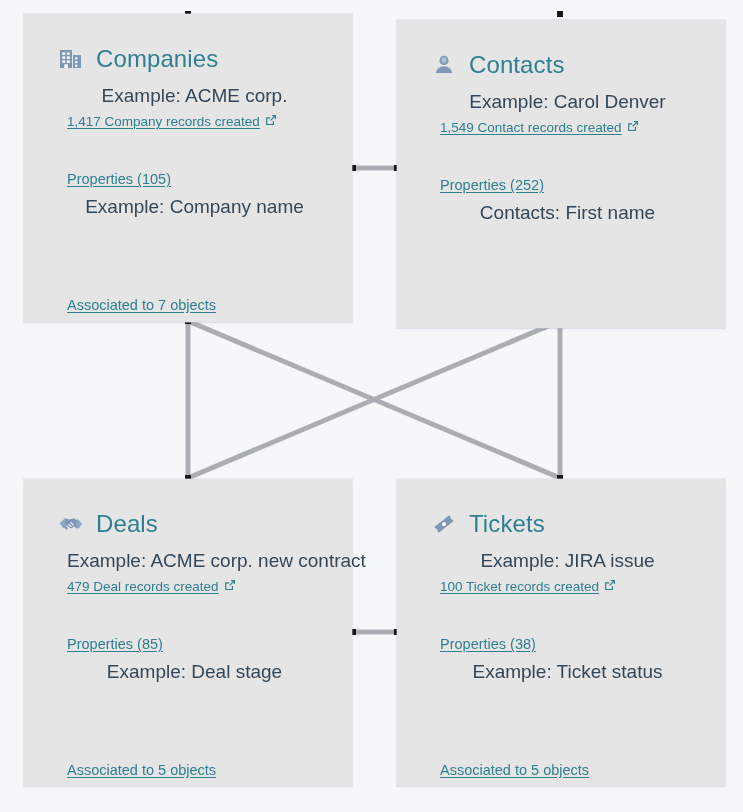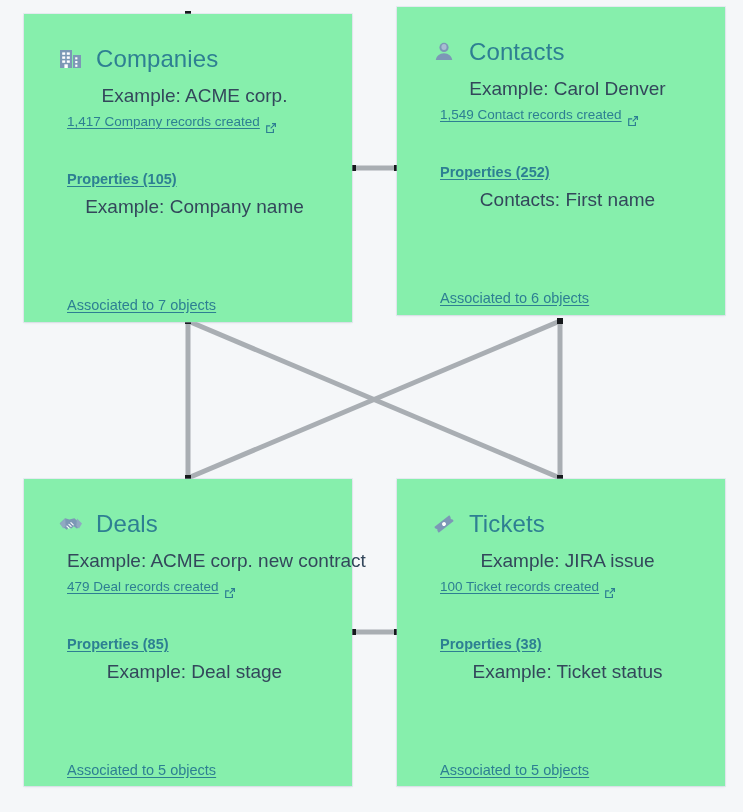--- a/index.html
+++ b/index.html
@@ -27,21 +27,21 @@
     left: 0; top: 0;
     width: 743px;
     height: 812px;
     pointer-events: none;
     z-index: 1;
   }
 
   
   .card {
     position: absolute;
-    background: #86efac;
+    background: #e5e5e5;
     box-sizing: border-box;
     box-shadow: 0 1px 2px rgba(90,110,130,0.12),
                 0 0 0 1px rgba(203,214,226,0.35);
     z-index: 2;
   }
   .card-inner {
     padding: 32px 30px 30px 34px;
   }
 
   .card-head {
@@ -71,21 +71,21 @@
   .example {
     font-size: 19px;
     line-height: 20px;
     color: #33475b;
     margin: 0 0 6px 0;
     white-space: nowrap;
     text-align: center;
   }
   a.link {
     display: inline-flex;
-    align-items: flex-end;
+    align-items: flex-start;
     gap: 5px;
     font-size: 13.5px;
     line-height: 20px;
     color: #2d7f92;
     text-decoration: underline;
     text-underline-offset: 2px;
     white-space: nowrap;
     cursor: pointer;
   }
   a.link .ext {
@@ -100,36 +100,35 @@
 
   .prop-link {
     font-size: 14.5px;
     line-height: 20px;
     margin-bottom: 8px;
     display: inline-block;
     color: #2d7f92;
     text-decoration: underline;
     text-underline-offset: 2px;
     cursor: pointer;
-    font-weight: bold;
   }
   .assoc-link {
     font-size: 14.5px;
     line-height: 20px;
     display: inline-block;
     color: #2d7f92;
     text-decoration: underline;
     text-underline-offset: 2px;
     cursor: pointer;
     margin-top: 34px;
   }
 
   
   #card-companies { left: 24px;  top: 14px;  width: 328px; height: 308px; }
-  #card-contacts  { left: 397px; top: 7px;  width: 328px; height: 308px; }
+  #card-contacts  { left: 397px; top: 20px;  width: 328px; height: 308px; }
   #card-deals     { left: 24px;  top: 479px; width: 328px; height: 307px; }
   #card-tickets   { left: 397px; top: 479px; width: 328px; height: 307px; }
 </style>
 </head>
 <body>
 
 <div id="stage">
 
   <svg id="connectors" viewBox="0 0 743 812">
     <g stroke="#a9aeb3" stroke-width="5" stroke-linecap="butt">
@@ -225,21 +224,20 @@
             <svg viewBox="0 0 12 12" width="12" height="12" aria-hidden="true">
               <path d="M1.1 3.2h4.1v1.2H2.3v5.5h5.5V7h1.2v4H1.1z" fill="#2d7f92"></path>
               <path d="M7 1h4v4h-1.2V3.05L6.1 6.75l-.85-.85 3.7-3.7H7z" fill="#2d7f92"></path>
             </svg>
           </span>
         </a>
         <div class="spacer-1"></div>
         <a class="prop-link" href="#">Properties (252)</a>
         <p class="example">Contacts: First name</p>
         <div class="spacer-2"></div>
-        <a class="assoc-link" href="#">Associated to 6 objects</a>
       </div>
     </div>
   </div>
 
   <div class="card" id="card-deals">
     <div class="card-inner">
       <div class="card-head">
         <span class="obj-icon">
           <svg viewBox="0 0 26 26" width="26" height="26" aria-hidden="true">
             <path d="M1.6 12.4 7.1 7.3l4.3 1.1 5-1.1 5.9 5.1-3.2 5.4-3.3-2.6-2.4 2.4-2.5-1.1-2.2 2.2-2.9-2.3z" fill="#7c98b6"></path>

